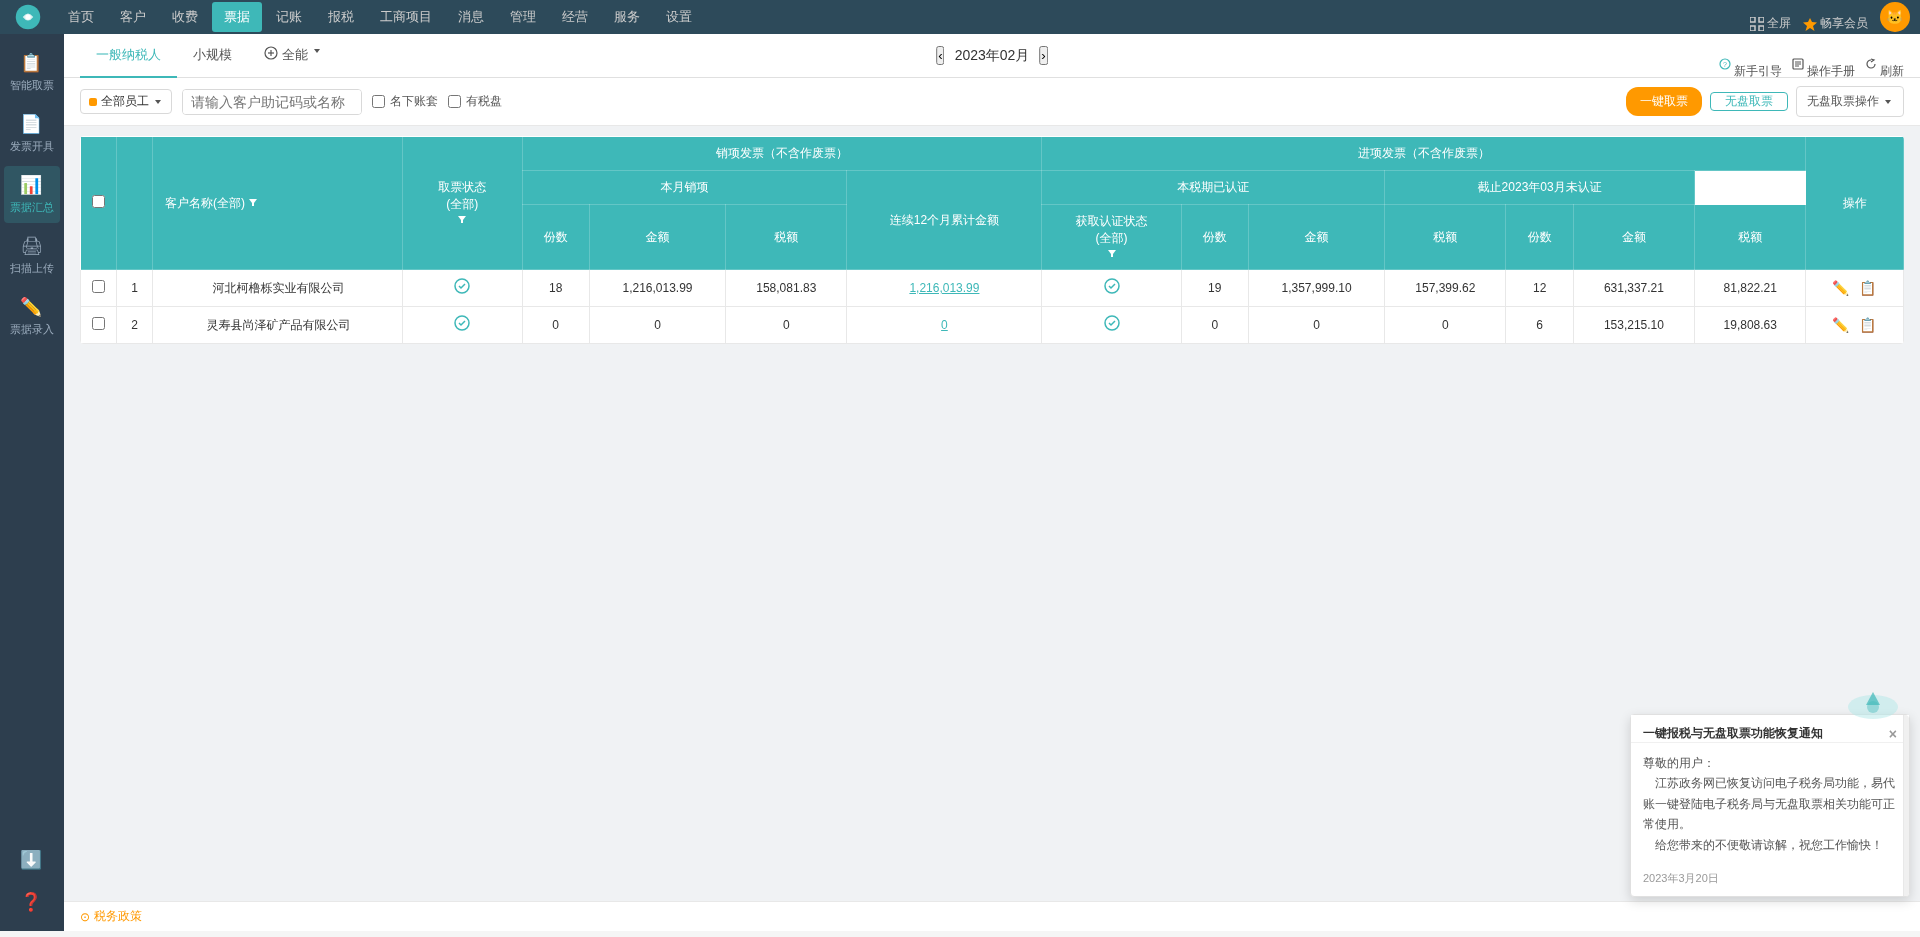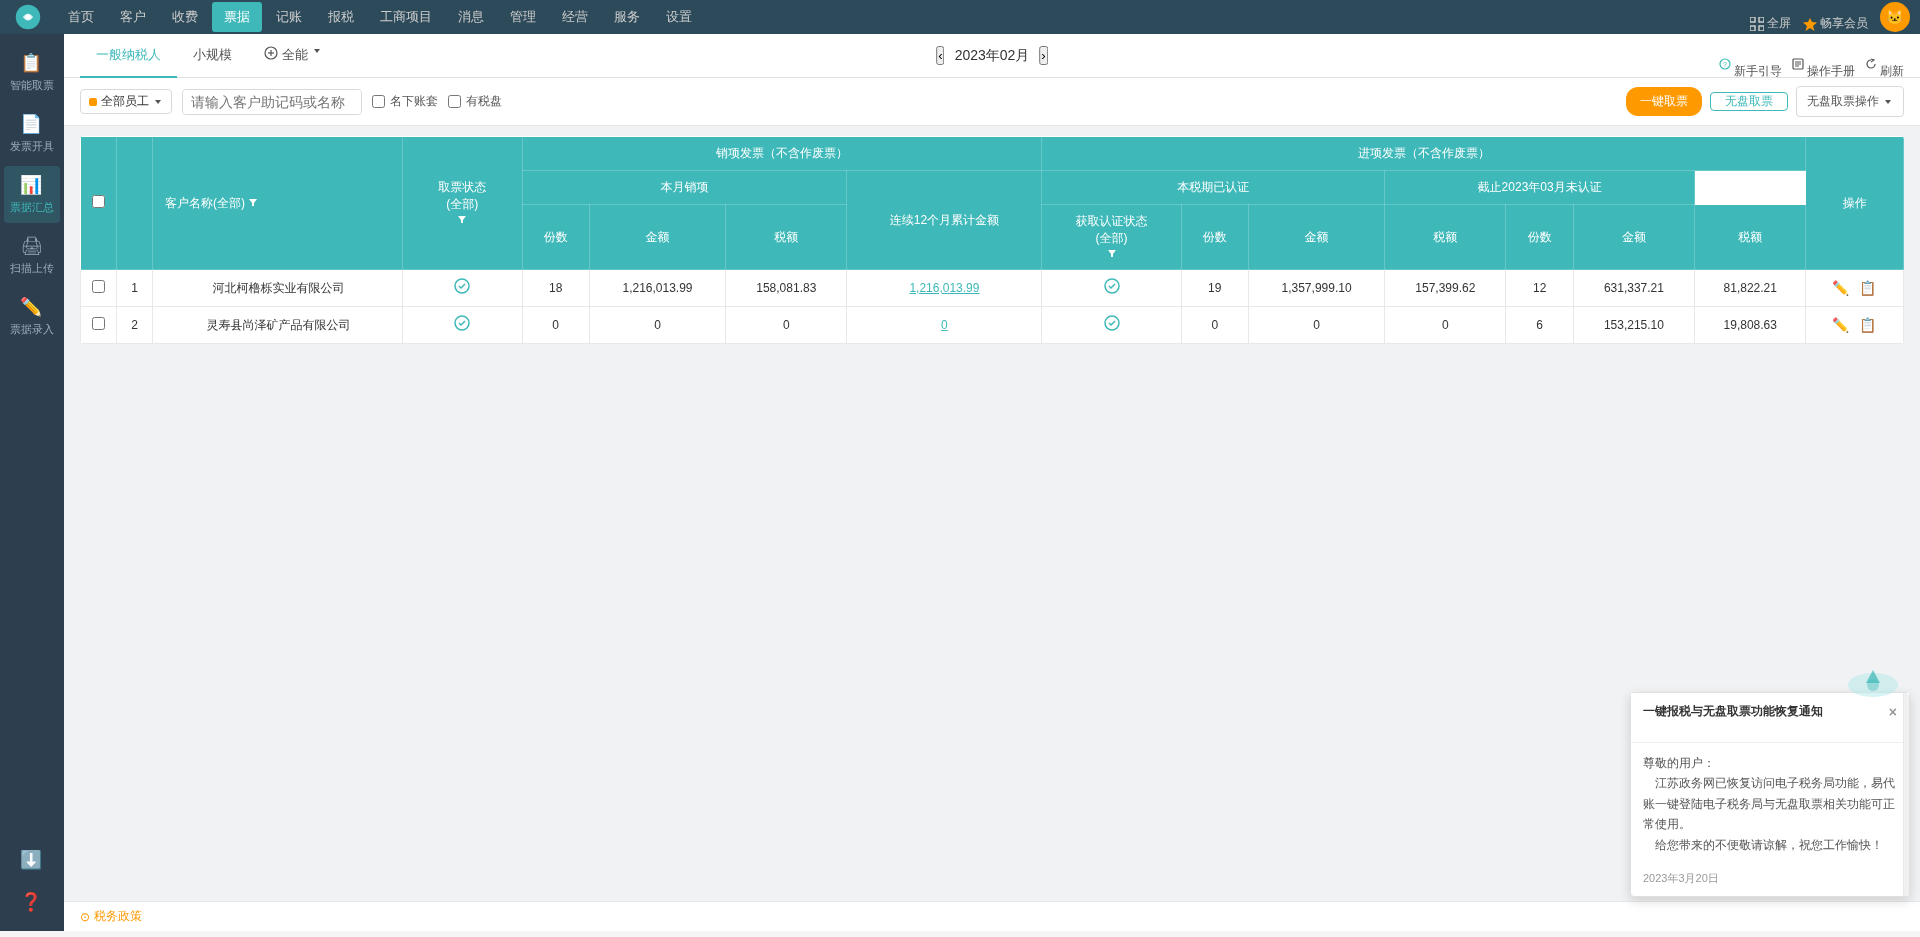--- a/index.html
+++ b/index.html
@@ -292,21 +292,21 @@
       background: #fff;
       border: 1px solid #e0e0e0;
       border-radius: 4px;
       box-shadow: 0 4px 12px rgba(0,0,0,0.15);
       font-size: 12px;
       color: #333;
       z-index: 100;
     }
     .notification-popup .popup-header {
       background: #fff;
-      padding: 10px 12px 22px;
+      padding: 10px 12px 0;
       border-bottom: 1px solid #f0f0f0;
       display: flex;
       justify-content: space-between;
       align-items: center;
       font-weight: bold;
       font-size: 12px;
     }
     .notification-popup .popup-header .close-btn {
       cursor: pointer;
       color: #999;

